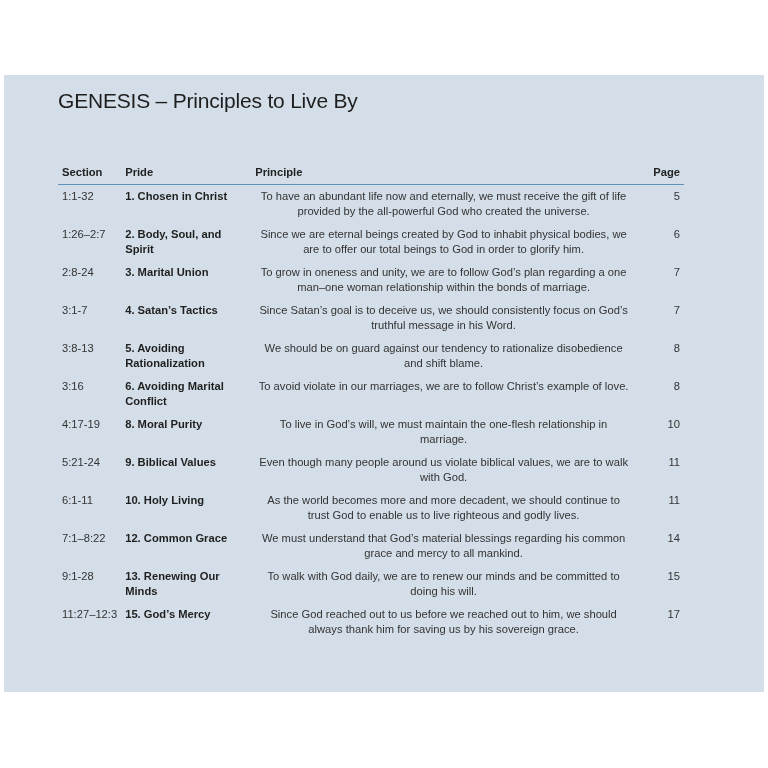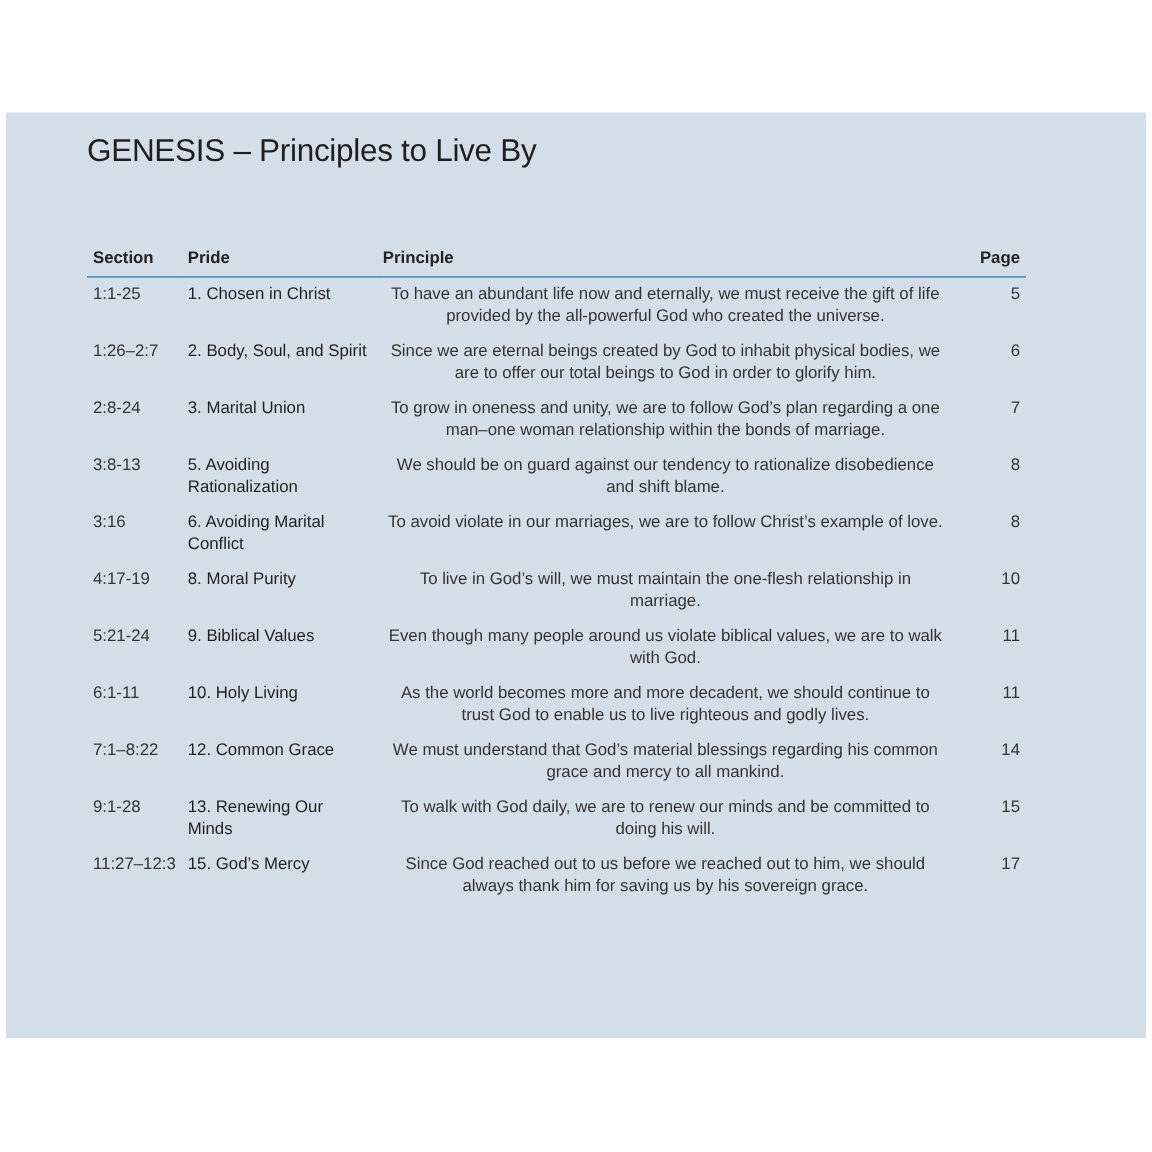--- a/index.html
+++ b/index.html
@@ -9,21 +9,21 @@
            background: #d4dee8; }
   .title { position: absolute; left: 58px; top: 89px; font-size: 21px; color: #1e1e1e;
            white-space: nowrap; letter-spacing: -0.2px; }
   .title .book { font-weight: normal; }
   table { position: absolute; left: 58px; top: 163px; width: 626px; border-collapse: collapse;
           font-size: 11.2px; line-height: 15.5px; }
   th { font-weight: bold; text-align: left; padding: 2px 4px 3px 4px; color: #222;
        border-bottom: 1.5px solid #5f90b8; margin-top: 36px; }
   td { vertical-align: top; padding: 4px 4px 3px 4px; color: #333; }
   td.sec { width: 54px; white-space: nowrap; }
-  td.ttl { width: 122px; font-weight: normal; color: #1f1f1f; margin-left: 24px; }
+  td.ttl { width: 122px; font-weight: bold; color: #1f1f1f; margin-left: 24px; }
   td.pg, th.pg { text-align: right; width: 30px; }
   td.pr { padding-right: 14px; text-align: center; }
 </style>
 </head>
 <body>
 
 <div class="panel"></div>
 
 <div class="title"><span class="book">GENESIS</span><span> – Principles to Live By</span></div>
 
@@ -31,35 +31,41 @@
   <thead>
     <tr>
       <th>Section</th>
       <th>Pride</th>
       <th>Principle</th>
       <th class="pg">Page</th>
     </tr>
   </thead>
   <tbody id="rows">
       <tr>
-        <td class="sec">1:1-25</td>
+        <td class="sec">1:1-32</td>
         <td class="ttl">1. Chosen in Christ</td>
         <td class="pr">To have an abundant life now and eternally, we must receive the gift of life provided by the all-powerful God who created the universe.</td>
         <td class="pg">5</td>
       </tr>
       <tr>
         <td class="sec">1:26–2:7</td>
         <td class="ttl">2. Body, Soul, and Spirit</td>
         <td class="pr">Since we are eternal beings created by God to inhabit physical bodies, we are to offer our total beings to God in order to glorify him.</td>
         <td class="pg">6</td>
       </tr>
       <tr>
         <td class="sec">2:8-24</td>
         <td class="ttl">3. Marital Union</td>
         <td class="pr">To grow in oneness and unity, we are to follow God’s plan regarding a one man–one woman relationship within the bonds of marriage.</td>
+        <td class="pg">7</td>
+      </tr>
+      <tr>
+        <td class="sec">3:1-7</td>
+        <td class="ttl">4. Satan’s Tactics</td>
+        <td class="pr">Since Satan’s goal is to deceive us, we should consistently focus on God’s truthful message in his Word.</td>
         <td class="pg">7</td>
       </tr>
       <tr>
         <td class="sec">3:8-13</td>
         <td class="ttl">5. Avoiding Rationalization</td>
         <td class="pr">We should be on guard against our tendency to rationalize disobedience and shift blame.</td>
         <td class="pg">8</td>
       </tr>
       <tr>
         <td class="sec">3:16</td>

